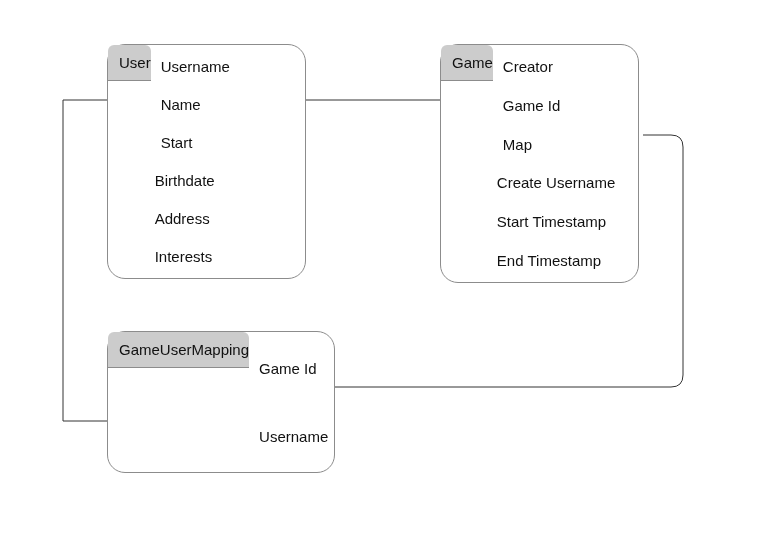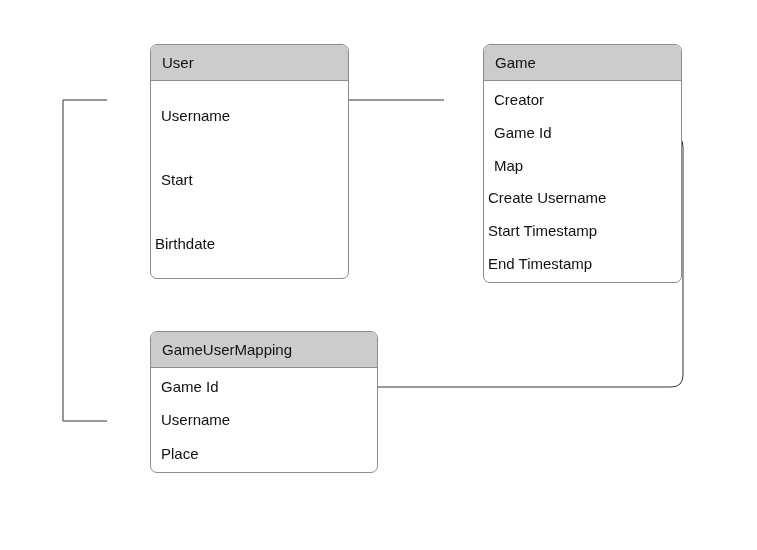--- a/index.html
+++ b/index.html
@@ -27,25 +27,24 @@
   }
   .connectors path {
     fill: none;
     stroke: var(--connector);
     stroke-width: 1;
   }
   .entity {
     position: absolute;
     background: #ffffff;
     border: 1px solid var(--entity_border);
-    border-radius: 7px;
+    border-radius: 18px;
     display: flex;
-    flex-direction: column;
+    flex-direction: row;
     font-size: 15px;
-    margin-left: 43px;
   }
   .entity-user   { left: 107px; top: 44px;  width: 199px; height: 235px; }
   .entity-game   { left: 440px; top: 44px;  width: 199px; height: 239px; }
   .entity-gum    { left: 107px; top: 331px; width: 228px; height: 142px; }
   .entity-header {
     height: 36px;
     flex: 0 0 36px;
     background: var(--header_fill);
     border-bottom: 1px solid var(--entity_border);
     border-radius: 6px 6px 0 0;
@@ -78,22 +77,25 @@
     <path d="M107,100 L63,100 L63,421 L107,421"></path>
     <path d="M643,135 L671,135 Q683,135 683,147 L683,375 Q683,387 671,387 L303,387"></path>
   </svg>
 
   <div class="entity entity-user">
     <div class="entity-header">
       <span>User</span>
     </div>
     <div class="entity-body">
       <div class="field indent">Username</div>
+      <div class="field indent">Name</div>
       <div class="field indent">Start</div>
       <div class="field">Birthdate</div>
+      <div class="field">Address</div>
+      <div class="field">Interests</div>
     </div>
   </div>
 
   <div class="entity entity-game">
     <div class="entity-header">
       <span>Game</span>
     </div>
     <div class="entity-body">
       <div class="field indent">Creator</div>
       <div class="field indent">Game Id</div>
@@ -104,17 +106,16 @@
     </div>
   </div>
 
   <div class="entity entity-gum">
     <div class="entity-header">
       <span>GameUserMapping</span>
     </div>
     <div class="entity-body">
       <div class="field indent">Game Id</div>
       <div class="field indent">Username</div>
-      <div class="field indent">Place</div>
     </div>
   </div>
 
 </div>
 
 </body></html>

